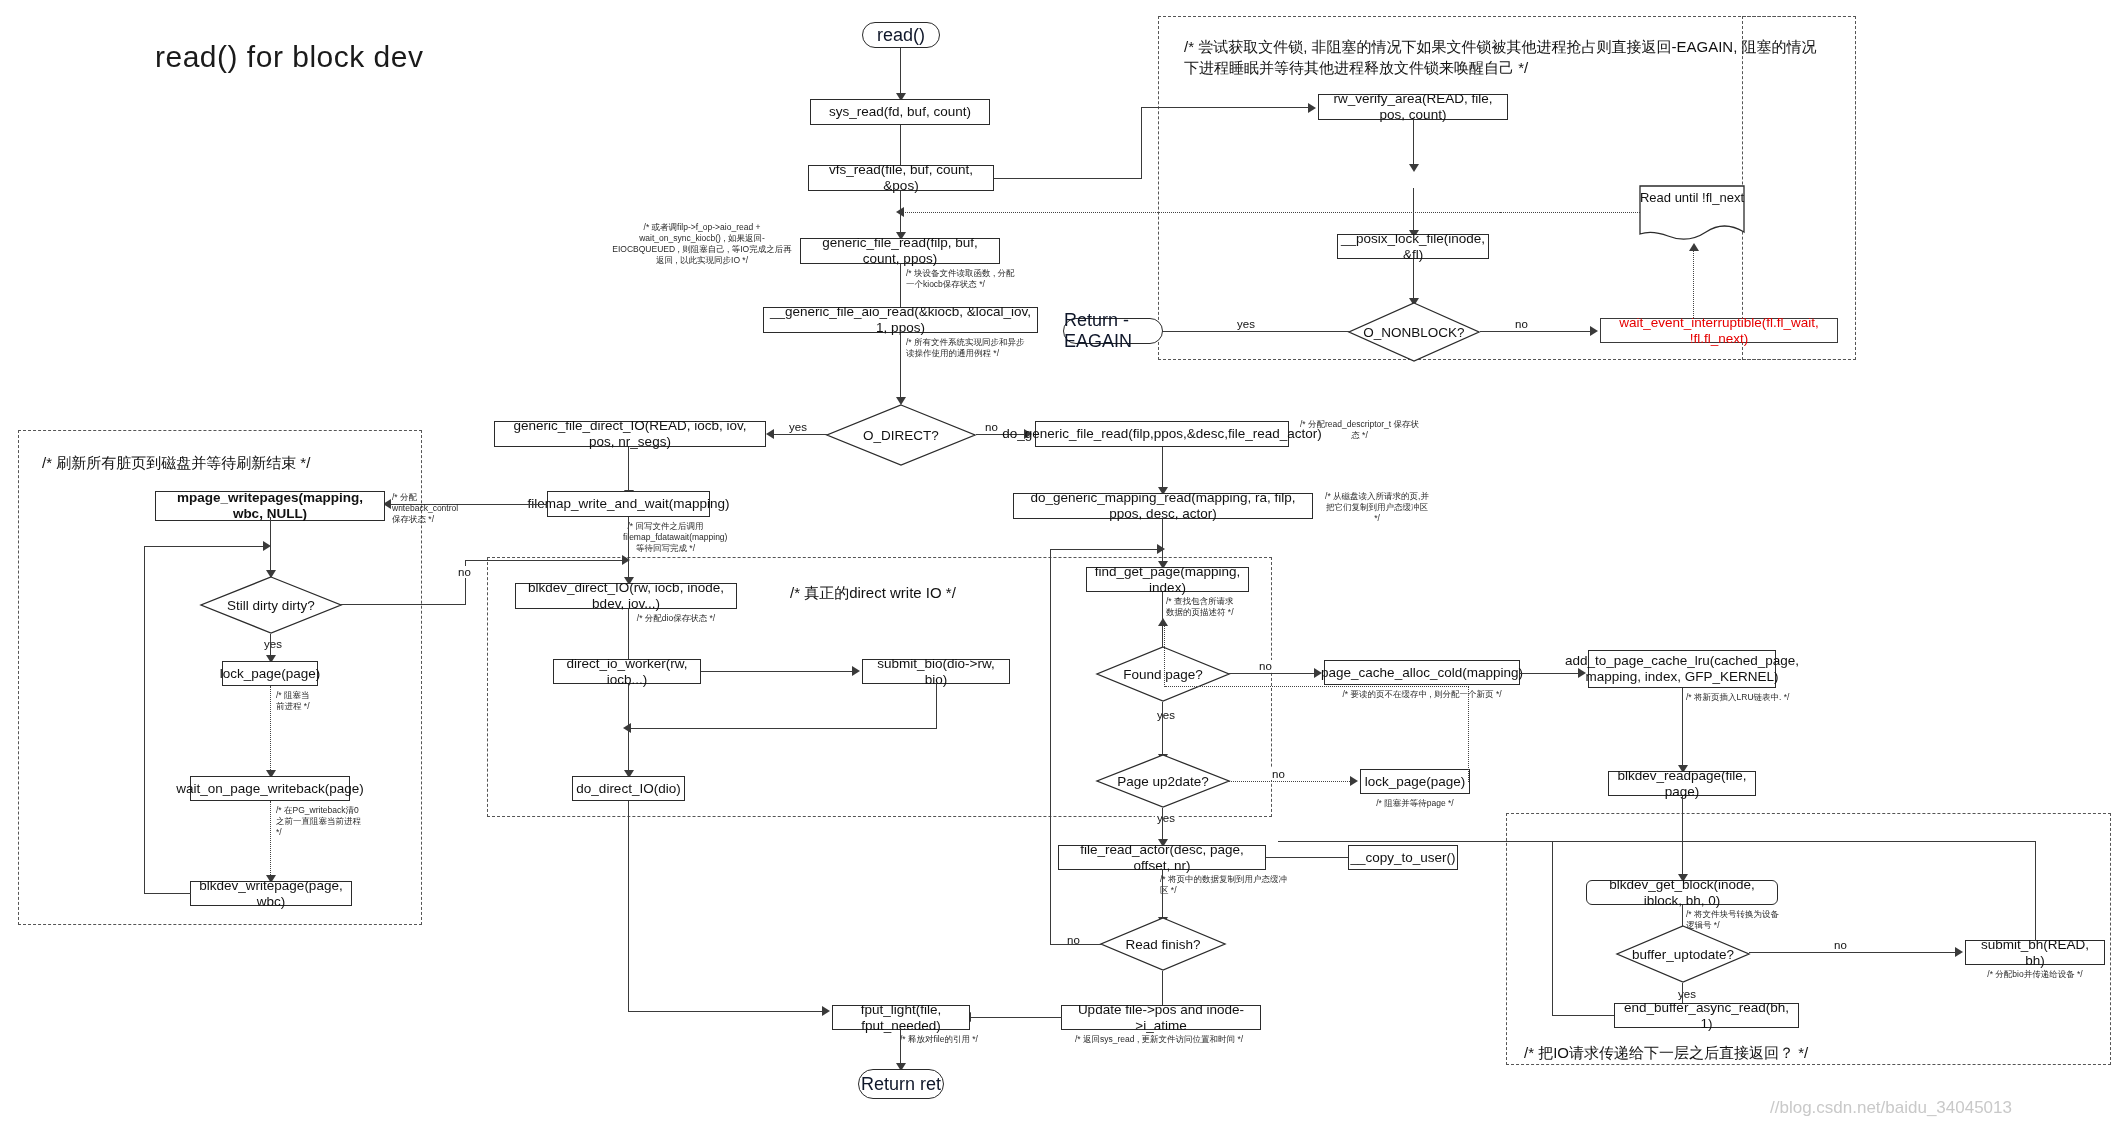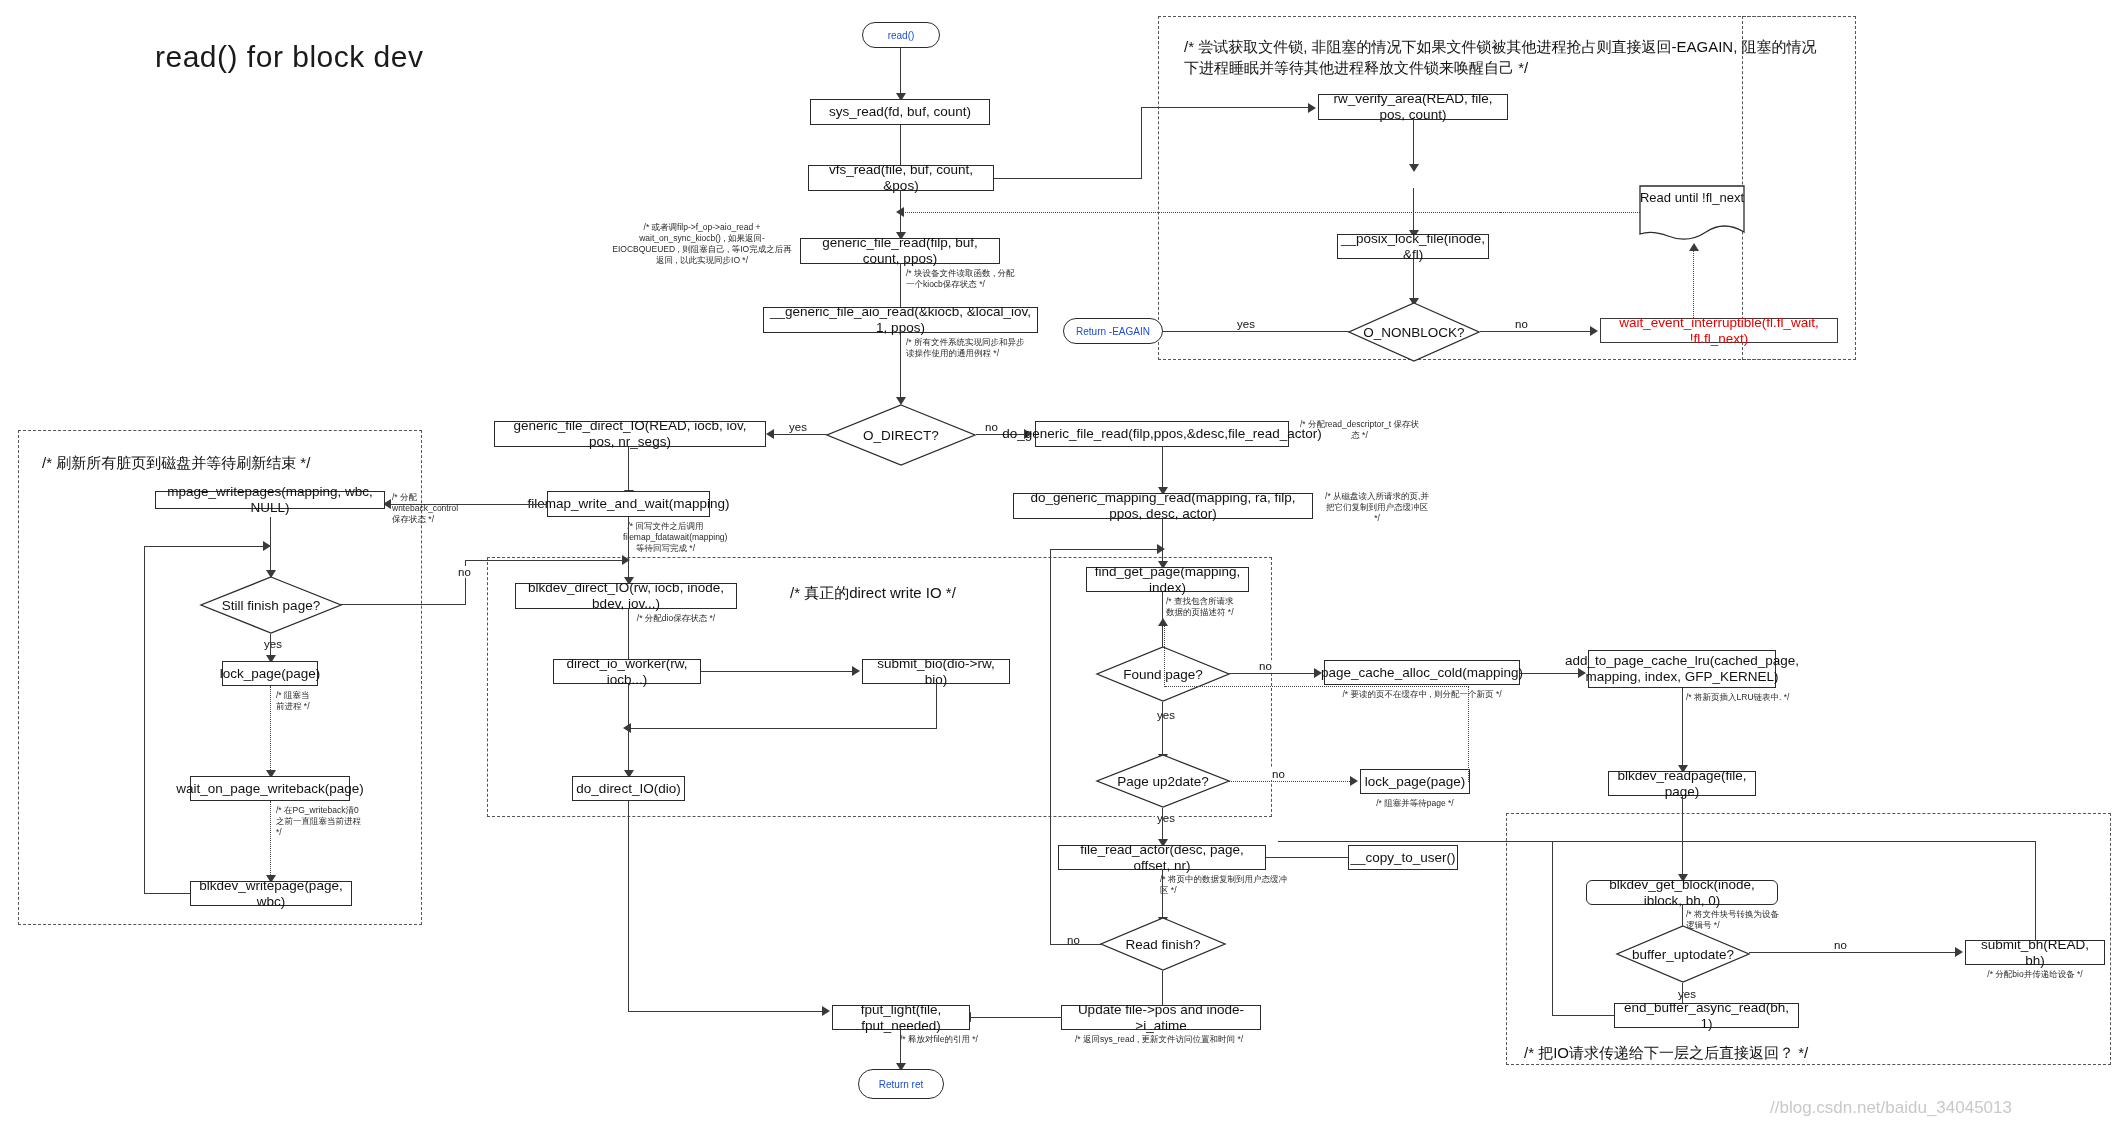--- a/index.html
+++ b/index.html
@@ -5,21 +5,21 @@
   html,body{margin:0;padding:0;background:#ffffff;}
   body{font-family:"Liberation Sans","DejaVu Sans",sans-serif;}
   #canvas{position:relative;width:2118px;height:1122px;background:#fff;overflow:hidden;}
   .ttl{position:absolute;font-size:30px;color:#1a1a1a;letter-spacing:.5px;}
   .node{position:absolute;box-sizing:border-box;border:1.3px solid #2b2b2b;background:#fff;
         display:flex;align-items:center;justify-content:center;text-align:center;
         font-size:13.5px;color:#111;line-height:1.15;padding:2px 5px;}
   .node.red{color:#e60000;border-color:#3a3a3a;}
   .term{position:absolute;box-sizing:border-box;border:1.4px solid #2b2b2b;background:#fff;
         border-radius:16px;display:flex;align-items:center;justify-content:center;
-        font-size:10px;color:#1d4ed8;}
+        font-size:18px;color:#0f172a;}
   .dia{position:absolute;}
   .dia svg{display:block;overflow:visible;}
   .dia span{position:absolute;left:0;top:0;width:100%;height:100%;display:flex;
             align-items:center;justify-content:center;font-size:13.5px;color:#111;
             white-space:nowrap;}
   .cmt{position:absolute;font-size:8.5px;color:#2a2a2a;line-height:1.3;}
   .cmt.big{font-size:15px;color:#111;line-height:1.4;}
   .lbl{position:absolute;font-size:11.5px;color:#111;background:#fff;padding:0 2px;}
   .dbox{position:absolute;box-sizing:border-box;border:1.6px dashed #555;}
   .ln{position:absolute;background:#3a3a3a;}
@@ -148,30 +148,30 @@
   <div class="cmt" style="left:1297px;top:419px;width:125px;text-align:center;">/* 分配read_descriptor_t 保存状态 */</div>
 
   <div class="ln v" style="left:628px;top:447px;height:59px;"></div>
   <div class="arw d" style="left:624px;top:490px;"></div>
   <div class="node" style="left:547px;top:491px;width:163px;height:26px;">filemap_write_and_wait(mapping)</div>
   <div class="cmt" style="left:623px;top:521px;width:85px;text-align:center;">/* 回写文件之后调用 filemap_fdatawait(mapping)等待回写完成 */</div>
 
   <div class="ln h" style="left:390px;top:504px;width:158px;"></div>
   <div class="arw l" style="left:383px;top:499px;"></div>
   <div class="cmt" style="left:392px;top:492px;width:68px;">/* 分配writeback_control保存状态 */</div>
-  <div class="node" style="left:155px;top:491px;width:230px;height:18px;">mpage_writepages(mapping, wbc, NULL)</div>
+  <div class="node" style="left:155px;top:491px;width:230px;height:30px;font-weight:bold;">mpage_writepages(mapping, wbc, NULL)</div>
 
   <div class="ln v" style="left:270px;top:517px;height:60px;"></div>
   <div class="arw d" style="left:266px;top:570px;"></div>
 
   <div class="dia" style="left:200px;top:576px;width:142px;height:58px;">
     <svg width="142" height="58">
         <polygon points="71,1 141,29 71,57 1,29" fill="#fff" stroke="#2b2b2b" stroke-width="1.3"></polygon>
       </svg>
-    <span>Still finish page?</span>
+    <span>Still dirty dirty?</span>
   </div>
 
   <div class="ln h" style="left:341px;top:604px;width:125px;"></div>
   <div class="ln v" style="left:465px;top:560px;height:45px;"></div>
   <div class="ln h" style="left:465px;top:560px;width:163px;"></div>
   <div class="arw r" style="left:622px;top:555px;"></div>
   <div class="lbl" style="left:456px;top:566px;">no</div>
 
   <div class="lbl" style="left:262px;top:638px;">yes</div>
   <div class="ln v" style="left:270px;top:634px;height:28px;"></div>

